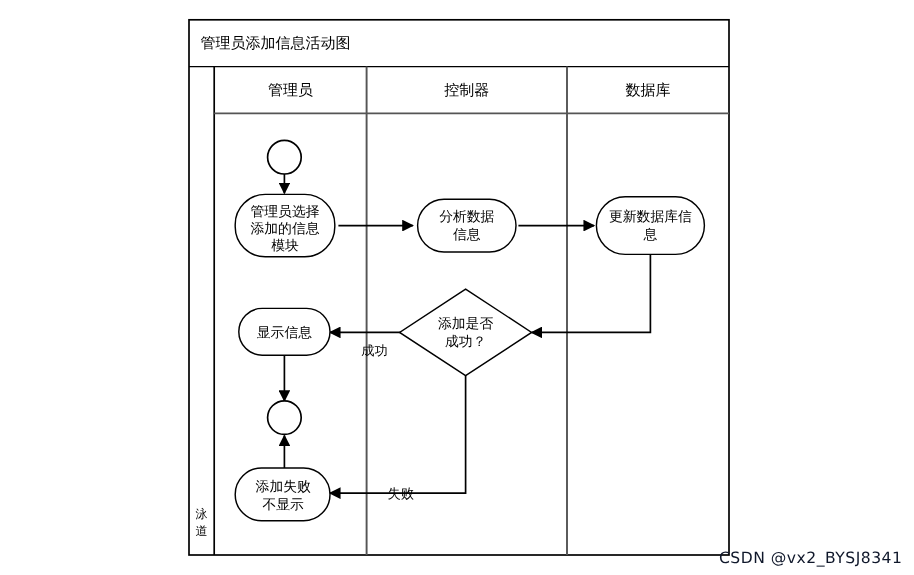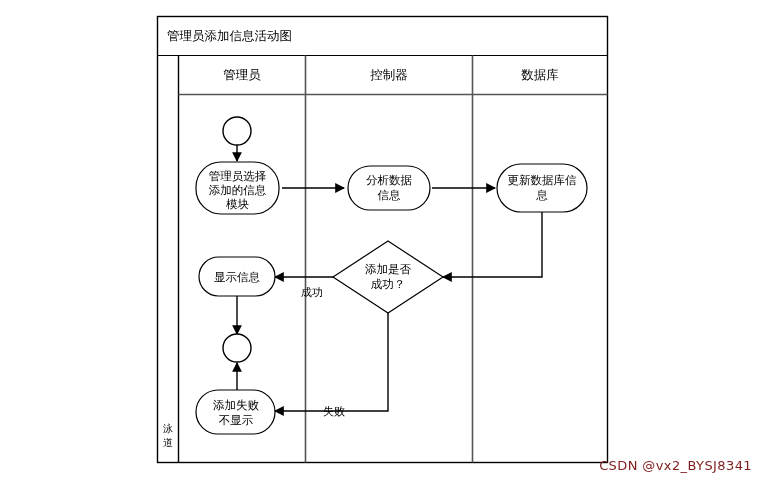--- a/index.html
+++ b/index.html
@@ -30,21 +30,21 @@
   .lane-header-text { font-size: 12.5px; text-anchor: middle; }
   .node-text { font-size: 11.5px; text-anchor: middle; }
   .edge-label-text { font-size: 11px; text-anchor: middle; }
   .lane-side-text { font-size: 10px; text-anchor: middle; }
   .watermark {
     position: absolute;
     right: 10px;
     bottom: 6px;
     font-family: "DejaVu Sans", "Liberation Sans", sans-serif;
     font-size: 13px;
-    color: #7f1d1d;
+    color: #0f172a;
     letter-spacing: 0.4px;
     white-space: nowrap;
     user-select: none;
   }
   .frame-line { stroke: #000000; fill: none; }
   .lane-line { stroke: #555555; fill: none; }
   .shape { stroke: #000000; fill: #ffffff; }
   .flow { stroke: #000000; fill: none; stroke-width: 1.4; }
 </style>
 </head>

